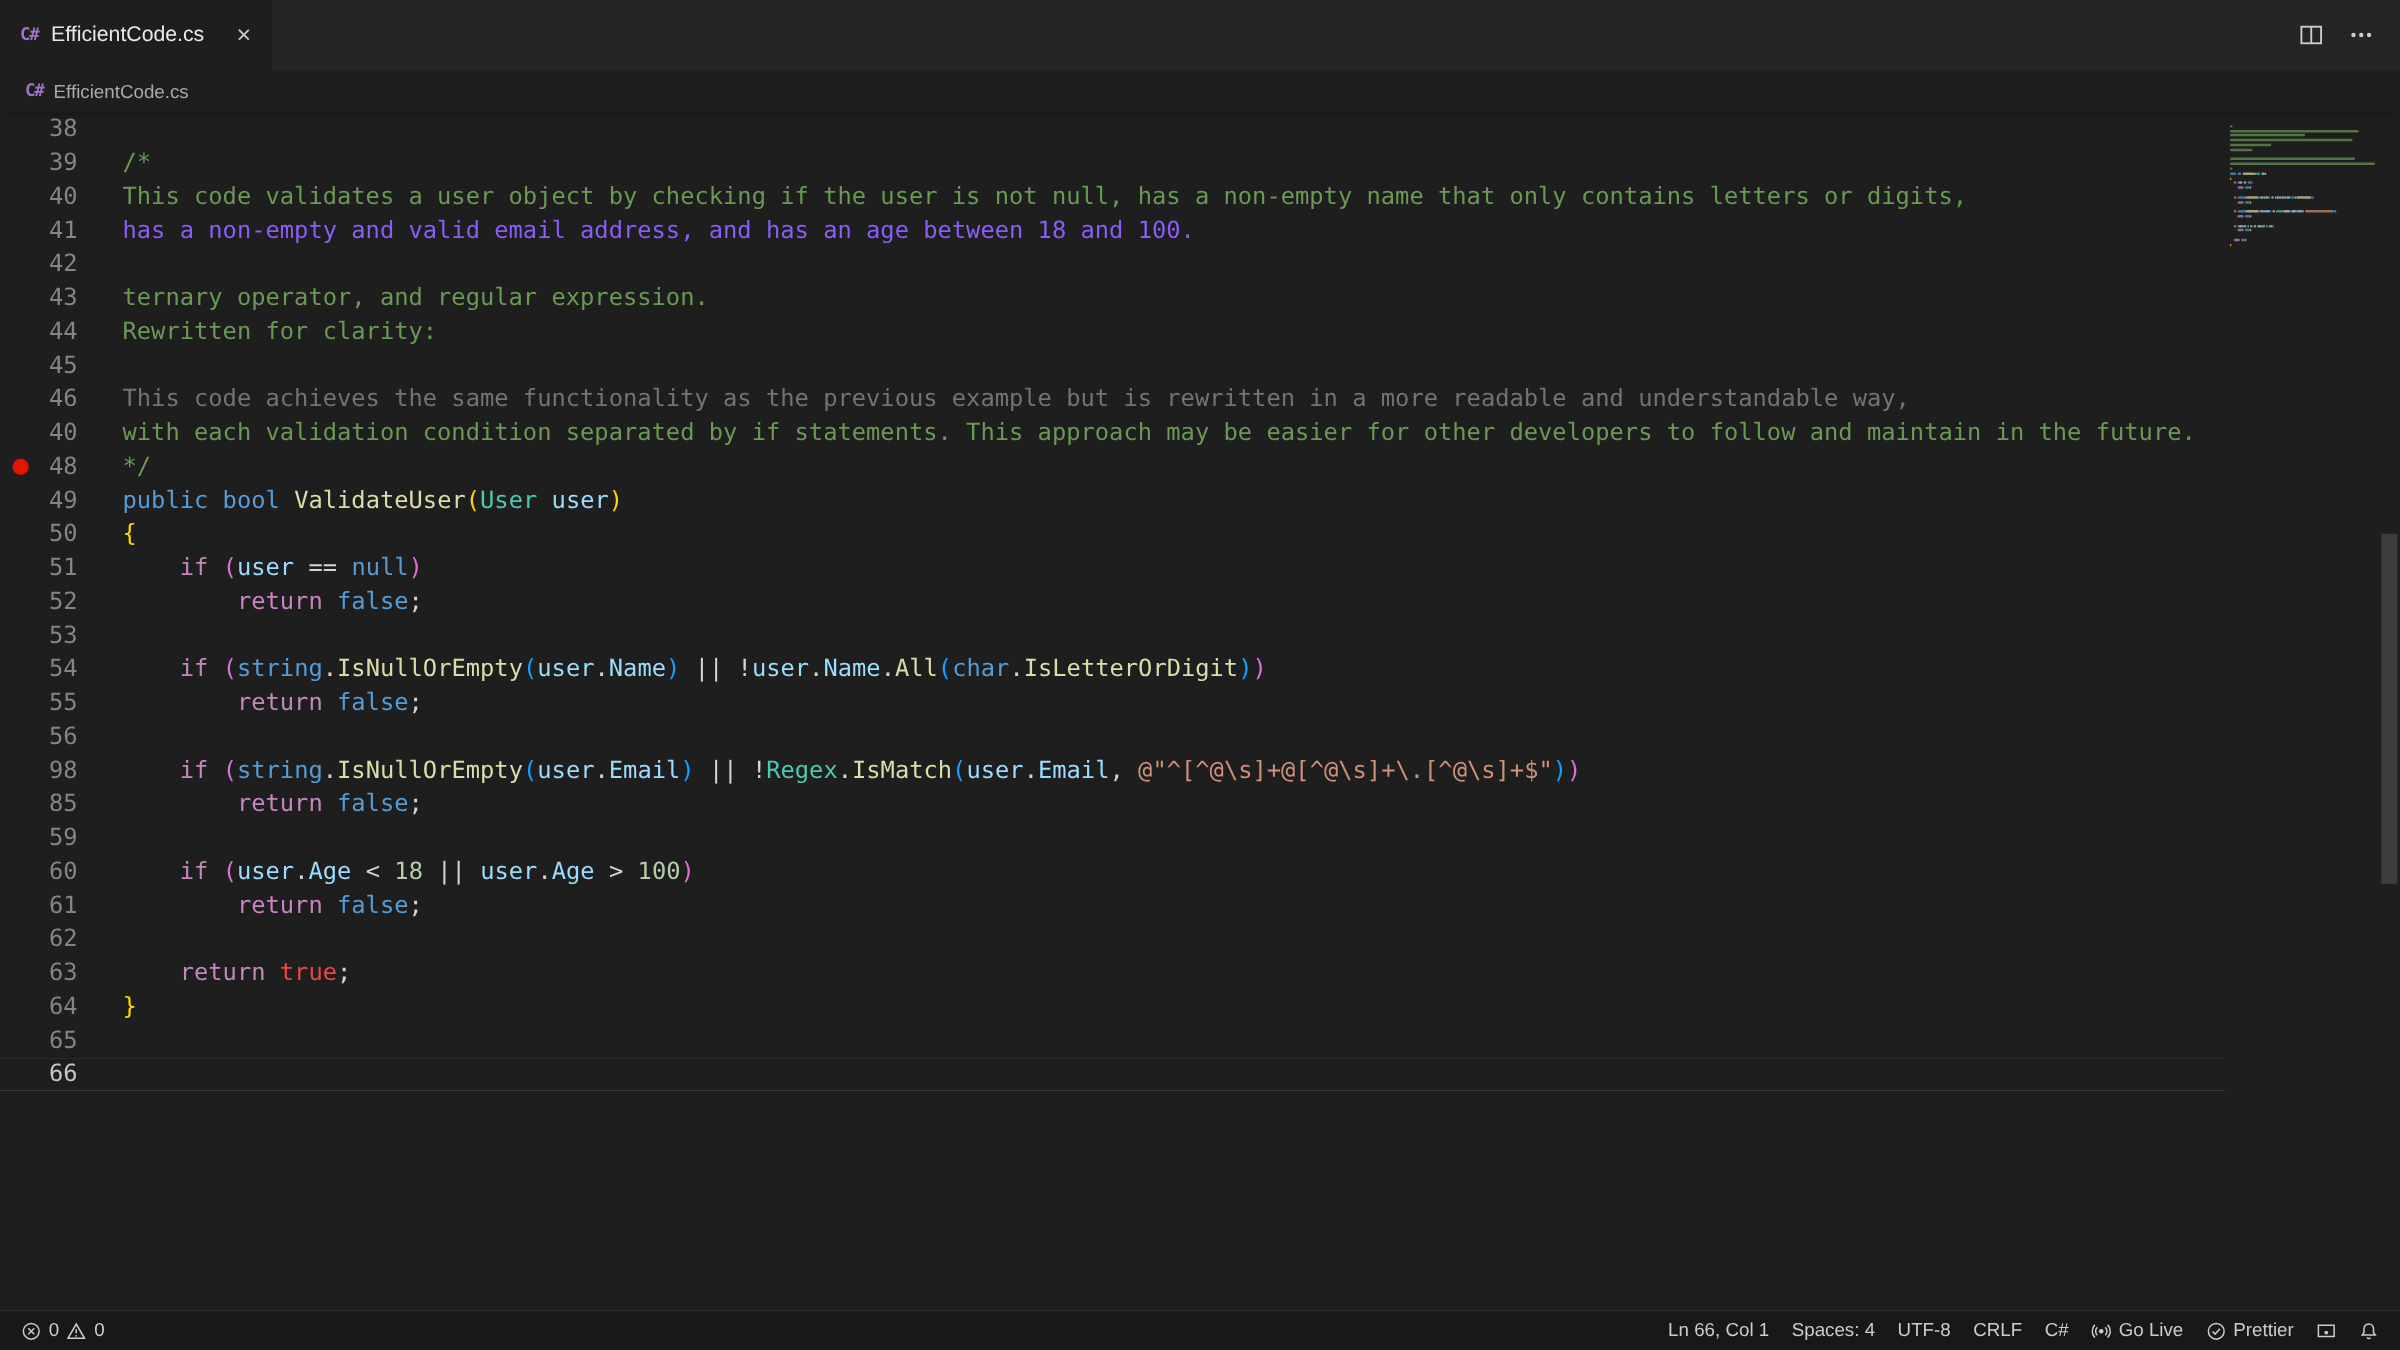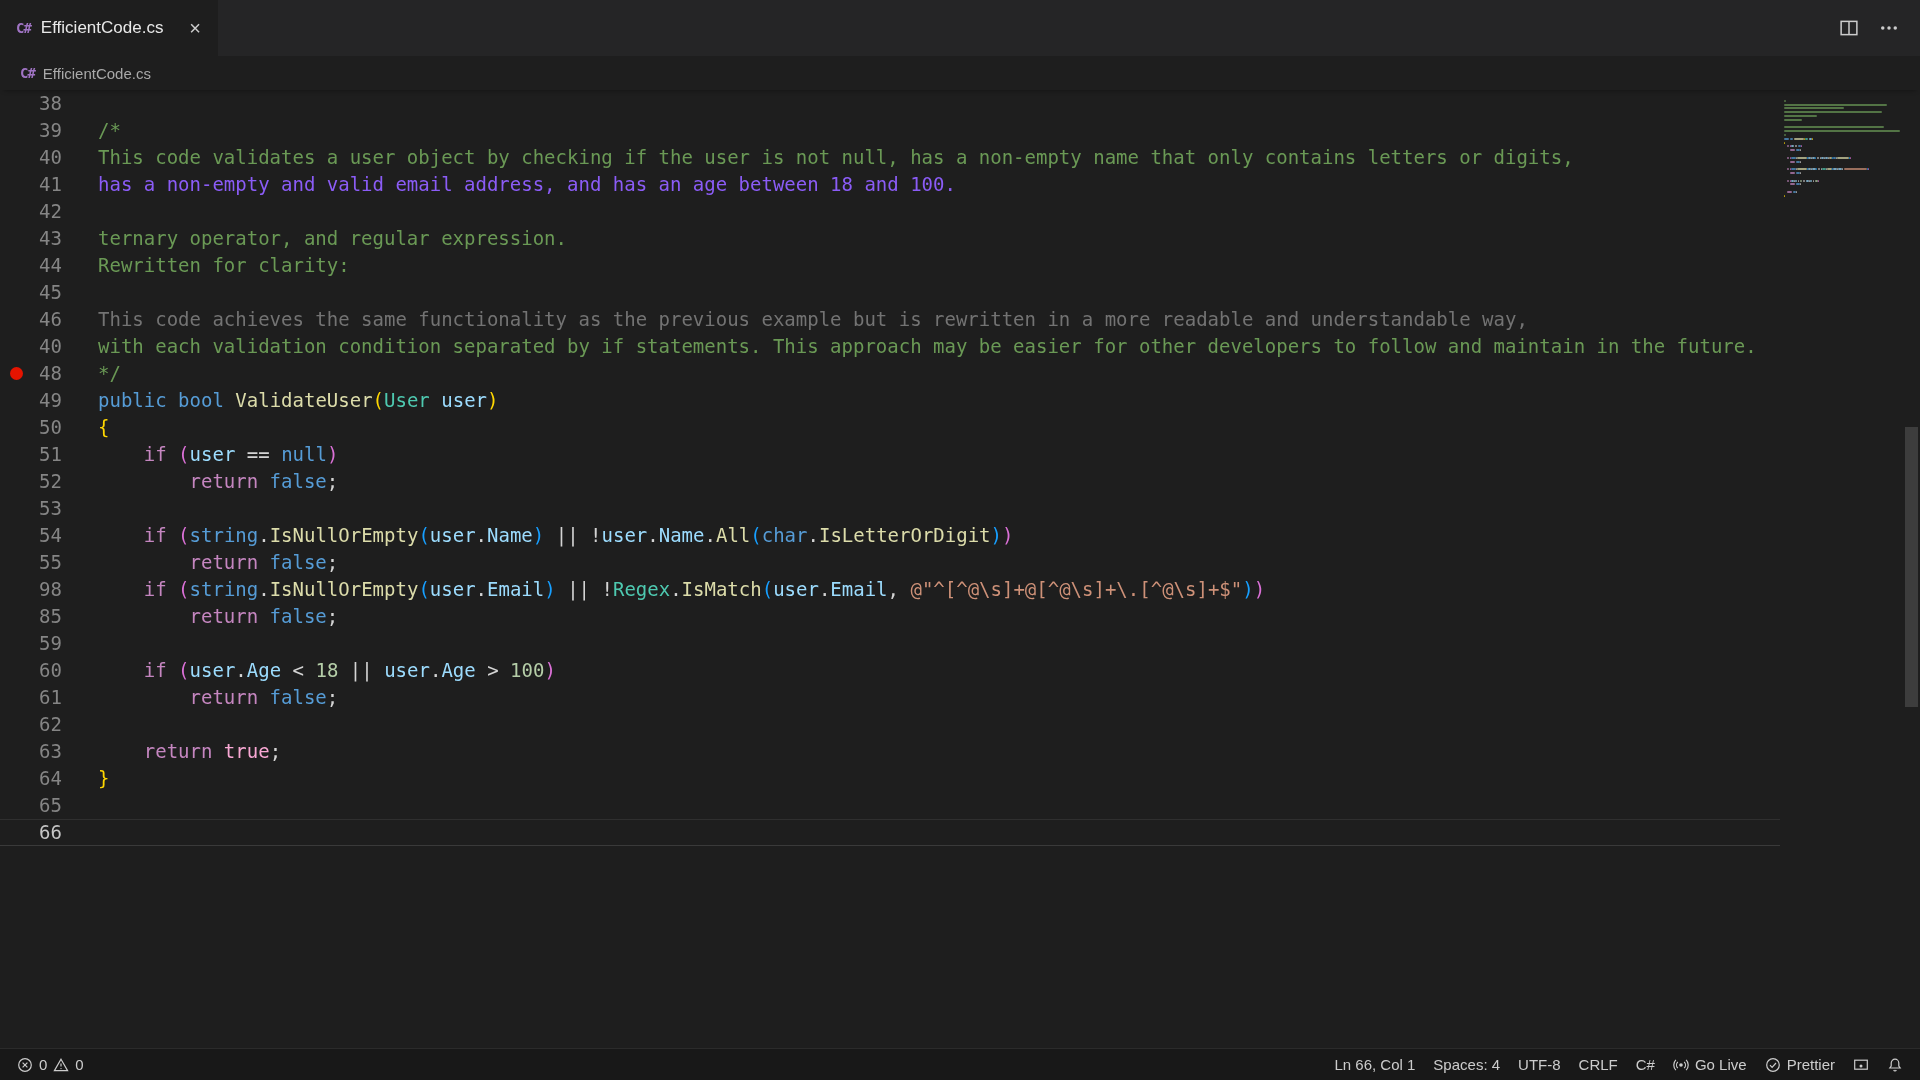--- a/index.html
+++ b/index.html
@@ -175,20 +175,25 @@
           <span class="ln">54</span>
           <span class="lc"><span style="color: rgb(212, 212, 212);">    </span><span style="color: rgb(197, 134, 192);">if</span><span style="color: rgb(212, 212, 212);"> </span><span style="color: rgb(218, 112, 214);">(</span><span style="color: rgb(86, 156, 214);">string</span><span style="color: rgb(212, 212, 212);">.</span><span style="color: rgb(220, 220, 170);">IsNullOrEmpty</span><span style="color: rgb(23, 159, 255);">(</span><span style="color: rgb(156, 220, 254);">user</span><span style="color: rgb(212, 212, 212);">.</span><span style="color: rgb(156, 220, 254);">Name</span><span style="color: rgb(23, 159, 255);">)</span><span style="color: rgb(212, 212, 212);"> </span><span style="color: rgb(212, 212, 212);">||</span><span style="color: rgb(212, 212, 212);"> </span><span style="color: rgb(212, 212, 212);">!</span><span style="color: rgb(156, 220, 254);">user</span><span style="color: rgb(212, 212, 212);">.</span><span style="color: rgb(156, 220, 254);">Name</span><span style="color: rgb(212, 212, 212);">.</span><span style="color: rgb(220, 220, 170);">All</span><span style="color: rgb(23, 159, 255);">(</span><span style="color: rgb(86, 156, 214);">char</span><span style="color: rgb(212, 212, 212);">.</span><span style="color: rgb(220, 220, 170);">IsLetterOrDigit</span><span style="color: rgb(23, 159, 255);">)</span><span style="color: rgb(218, 112, 214);">)</span></span>
         </div>
         <div class="line">
           <span class="bp-margin"></span>
           <span class="ln">55</span>
           <span class="lc"><span style="color: rgb(212, 212, 212);">        </span><span style="color: rgb(197, 134, 192);">return</span><span style="color: rgb(212, 212, 212);"> </span><span style="color: rgb(86, 156, 214);">false</span><span style="color: rgb(212, 212, 212);">;</span></span>
         </div>
         <div class="line">
           <span class="bp-margin"></span>
+          <span class="ln">56</span>
+          <span class="lc"></span>
+        </div>
+        <div class="line">
+          <span class="bp-margin"></span>
           <span class="ln">98</span>
           <span class="lc"><span style="color: rgb(212, 212, 212);">    </span><span style="color: rgb(197, 134, 192);">if</span><span style="color: rgb(212, 212, 212);"> </span><span style="color: rgb(218, 112, 214);">(</span><span style="color: rgb(86, 156, 214);">string</span><span style="color: rgb(212, 212, 212);">.</span><span style="color: rgb(220, 220, 170);">IsNullOrEmpty</span><span style="color: rgb(23, 159, 255);">(</span><span style="color: rgb(156, 220, 254);">user</span><span style="color: rgb(212, 212, 212);">.</span><span style="color: rgb(156, 220, 254);">Email</span><span style="color: rgb(23, 159, 255);">)</span><span style="color: rgb(212, 212, 212);"> </span><span style="color: rgb(212, 212, 212);">||</span><span style="color: rgb(212, 212, 212);"> </span><span style="color: rgb(212, 212, 212);">!</span><span style="color: rgb(78, 201, 176);">Regex</span><span style="color: rgb(212, 212, 212);">.</span><span style="color: rgb(220, 220, 170);">IsMatch</span><span style="color: rgb(23, 159, 255);">(</span><span style="color: rgb(156, 220, 254);">user</span><span style="color: rgb(212, 212, 212);">.</span><span style="color: rgb(156, 220, 254);">Email</span><span style="color: rgb(212, 212, 212);">,</span><span style="color: rgb(212, 212, 212);"> </span><span style="color: rgb(206, 145, 120);">@"^[^@\s]+@[^@\s]+\.[^@\s]+$"</span><span style="color: rgb(23, 159, 255);">)</span><span style="color: rgb(218, 112, 214);">)</span></span>
         </div>
         <div class="line">
           <span class="bp-margin"></span>
           <span class="ln">85</span>
           <span class="lc"><span style="color: rgb(212, 212, 212);">        </span><span style="color: rgb(197, 134, 192);">return</span><span style="color: rgb(212, 212, 212);"> </span><span style="color: rgb(86, 156, 214);">false</span><span style="color: rgb(212, 212, 212);">;</span></span>
         </div>
         <div class="line">
           <span class="bp-margin"></span>
@@ -206,21 +211,21 @@
           <span class="lc"><span style="color: rgb(212, 212, 212);">        </span><span style="color: rgb(197, 134, 192);">return</span><span style="color: rgb(212, 212, 212);"> </span><span style="color: rgb(86, 156, 214);">false</span><span style="color: rgb(212, 212, 212);">;</span></span>
         </div>
         <div class="line">
           <span class="bp-margin"></span>
           <span class="ln">62</span>
           <span class="lc"></span>
         </div>
         <div class="line">
           <span class="bp-margin"></span>
           <span class="ln">63</span>
-          <span class="lc"><span style="color: rgb(212, 212, 212);">    </span><span style="color: rgb(197, 134, 192);">return</span><span style="color: rgb(212, 212, 212);"> </span><span style="color: #f9a8d4; margin-top: 21px;">true</span><span style="color: rgb(212, 212, 212);">;</span></span>
+          <span class="lc"><span style="color: rgb(212, 212, 212);">    </span><span style="color: rgb(197, 134, 192);">return</span><span style="color: rgb(212, 212, 212);"> </span><span style="color: #ef4444; margin-top: 21px;">true</span><span style="color: rgb(212, 212, 212);">;</span></span>
         </div>
         <div class="line">
           <span class="bp-margin"></span>
           <span class="ln">64</span>
           <span class="lc"><span style="color: rgb(255, 215, 0);">}</span></span>
         </div>
         <div class="line">
           <span class="bp-margin"></span>
           <span class="ln">65</span>
           <span class="lc"></span>

